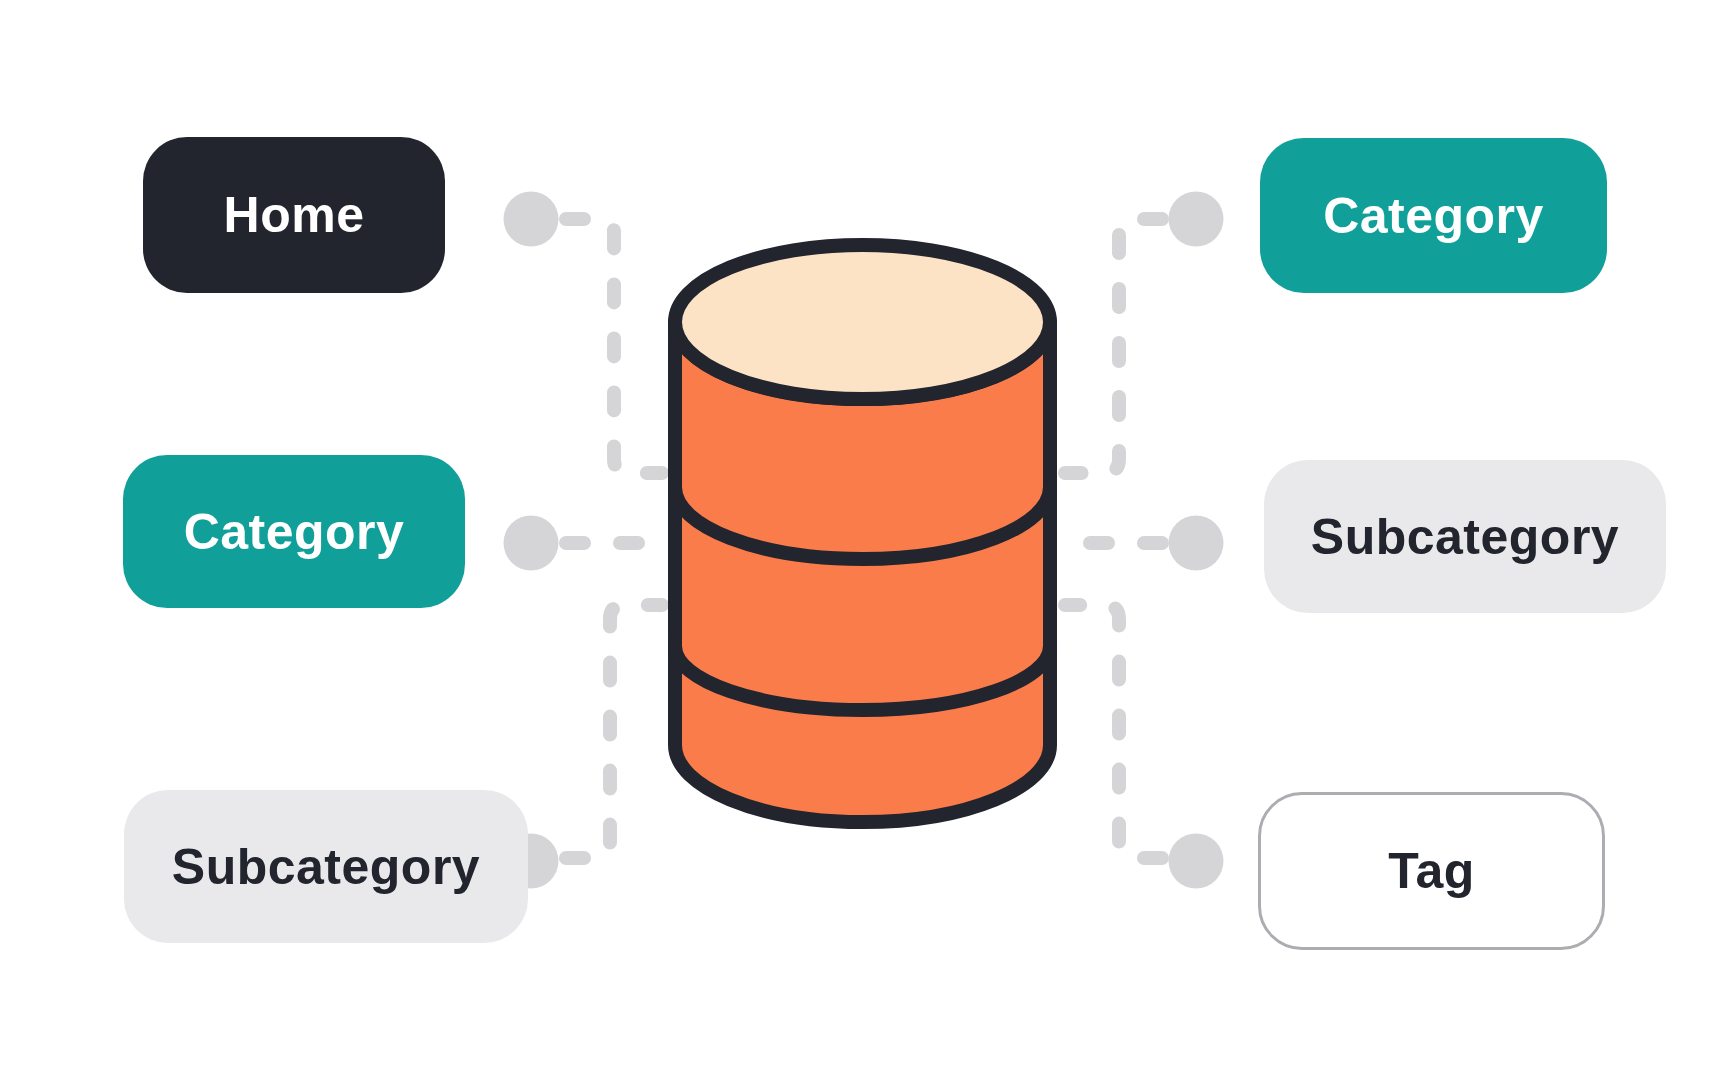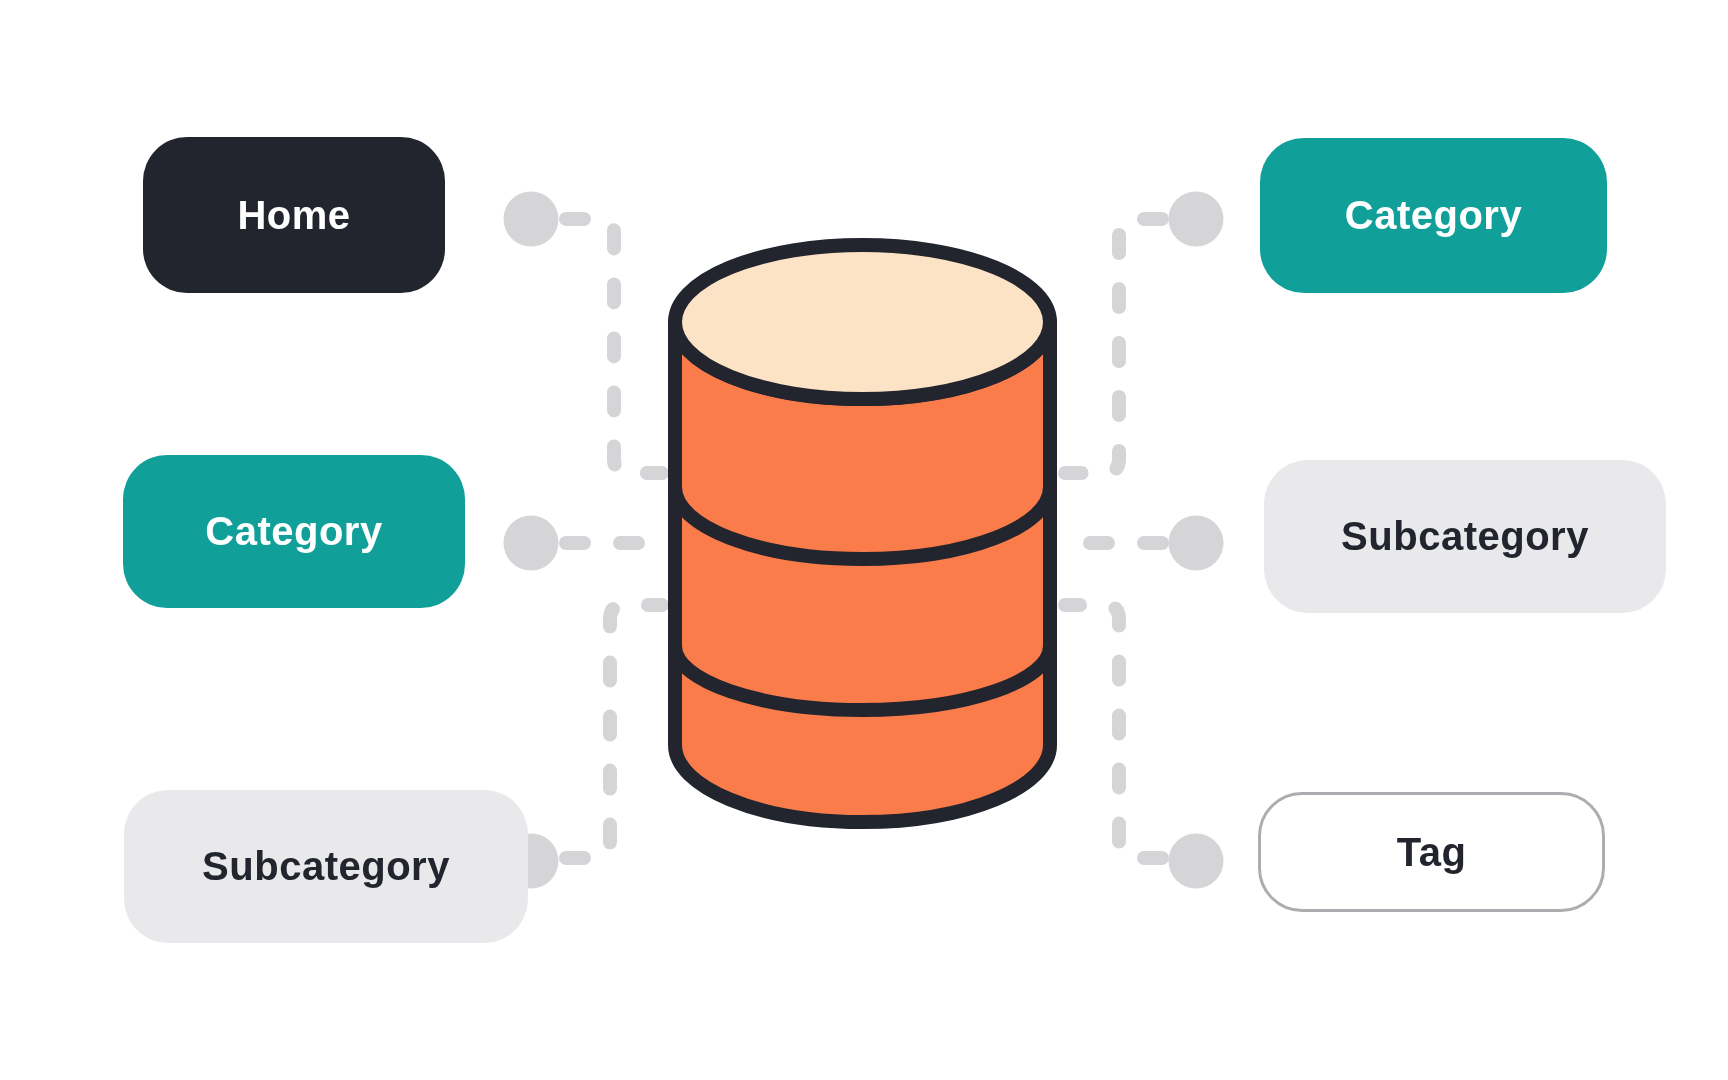--- a/index.html
+++ b/index.html
@@ -51,36 +51,36 @@
     fill:var(--cylinder_top);
     stroke:var(--dark);
     stroke-width:14;
   }
   .pill{
     position:absolute;
     display:flex;
     align-items:center;
     justify-content:center;
     border-radius:44px;
-    font-size:40px;
+    font-size:50px;
     font-weight:700;
     letter-spacing:0.5px;
     white-space:nowrap;
   }
   .pill.dark{background:var(--dark);color:var(--text_light);}
   .pill.teal{background:var(--teal);color:var(--text_light);}
   .pill.gray{background:var(--pill_gray);color:var(--dark);margin-left:31px;}
   .pill.outline{background:var(--background);color:var(--dark);border:3px solid var(--tag_border);}
 
   .pill-home{left:143px;top:137px;width:302px;height:156px;}
   .pill-category-left{left:123px;top:455px;width:342px;height:153px;}
   .pill-subcategory-left{left:93px;top:790px;width:404px;height:153px;}
   .pill-category-right{left:1260px;top:138px;width:347px;height:155px;}
   .pill-subcategory-right{left:1233px;top:460px;width:402px;height:153px;}
-  .pill-tag{left:1258px;top:792px;width:347px;height:120px;}
+  .pill-tag{left:1258px;top:792px;width:347px;height:158px;}
 </style>
 </head>
 <body>
 
 <div class="canvas">
 
   <svg class="layer" viewBox="0 0 1728 1080" aria-hidden="true">
 
     <path class="connector" d="M566,219 H600 Q614,219 614,233 V459 Q614,473 628,473 H662"></path>
     <path class="connector" d="M566,543 H662"></path>

